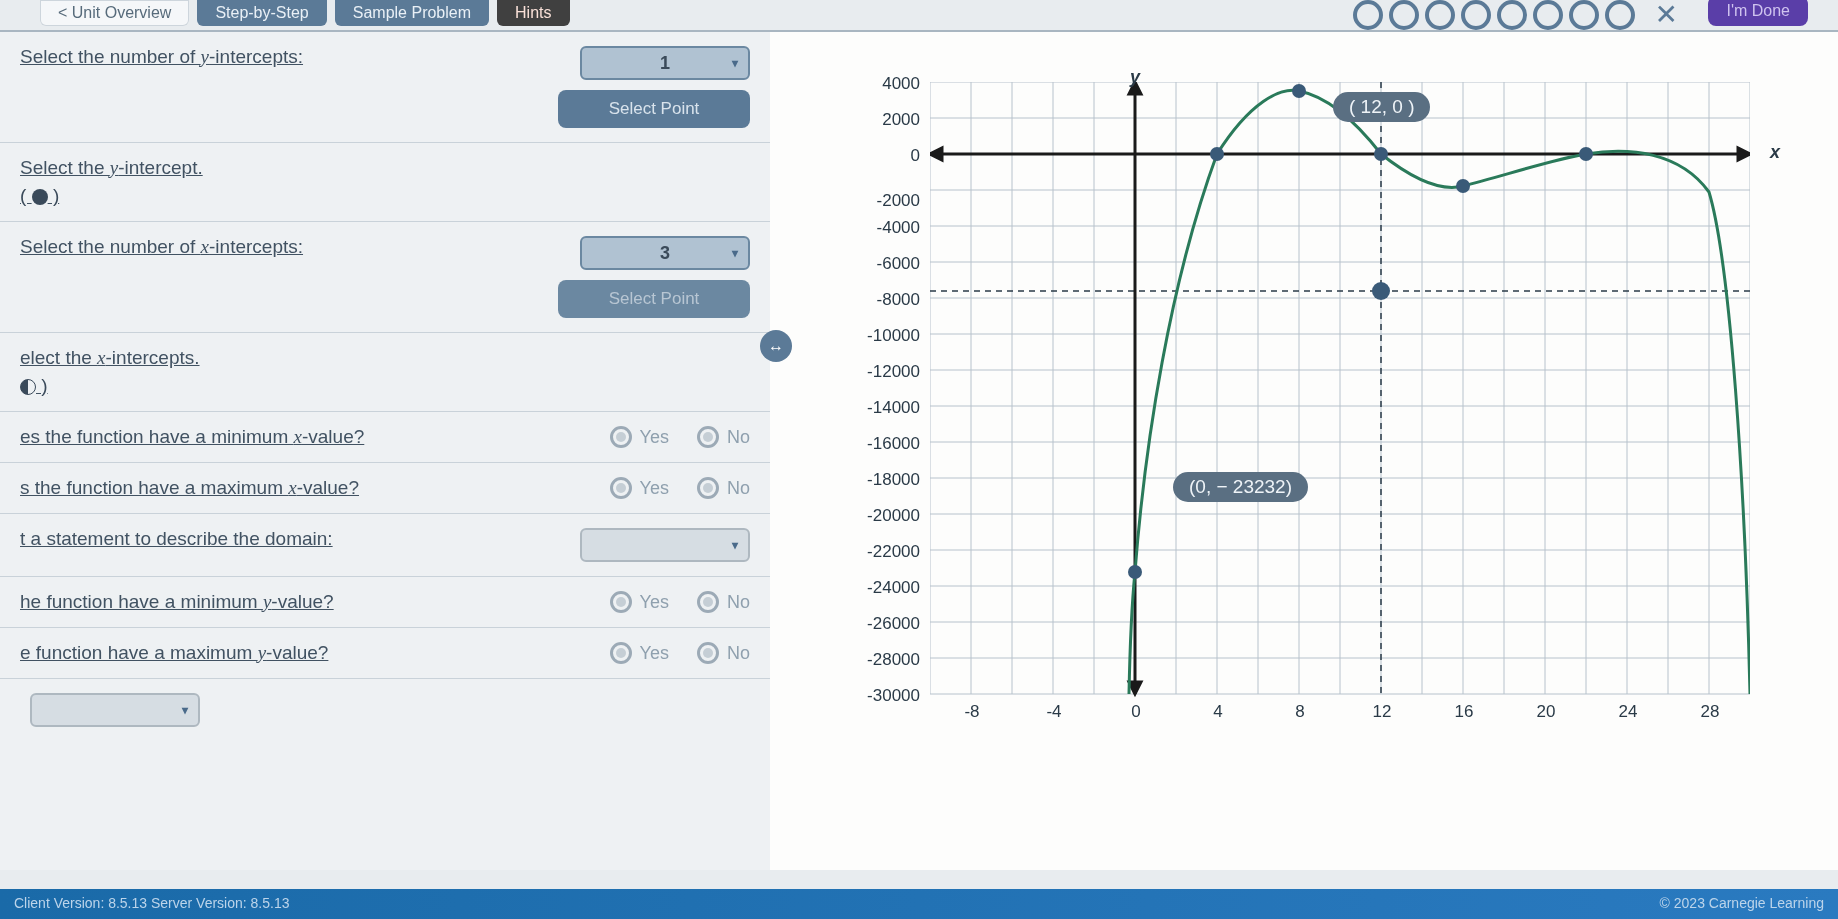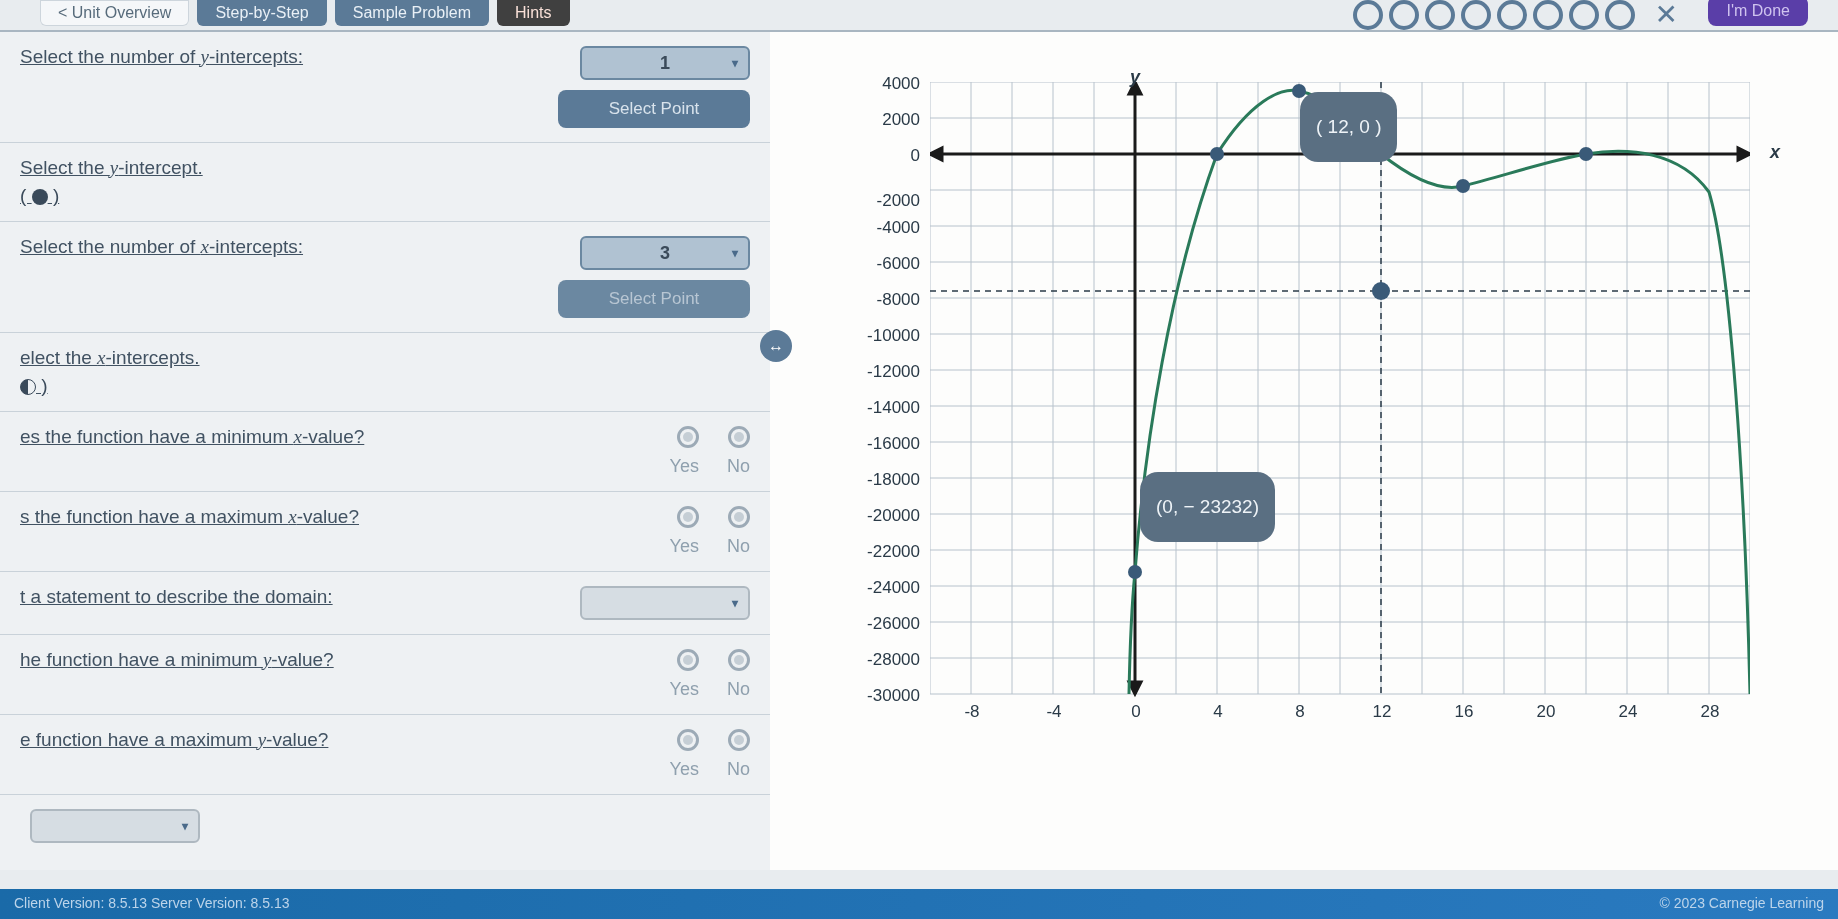--- a/index.html
+++ b/index.html
@@ -88,21 +88,21 @@
 .btn-selpoint.dim { background:#6b88a1; color:#b8c6d3;}
 .paren-slot { font-size:19px; color:#3a4a5a; margin-top:6px;}
 .paren-slot .dot { display:inline-block; width:16px; height:16px; background:#3a4a5a; border-radius:50%; vertical-align:middle;}
 .halfdot {
   display:inline-block; width:16px; height:16px; border-radius:50%;
   background: linear-gradient(90deg, #3a4a5a 50%, transparent 50%);
   border:1px solid #3a4a5a; vertical-align:middle;
 }
 .radio-pair { display:flex; gap:28px; align-items:center;}
 .radio {
-  display:flex; align-items:flex-end; gap:8px; color:#8fa0ae; font-size:18px; cursor:pointer;flex-direction:column;
+  display:flex; align-items:center; gap:8px; color:#8fa0ae; font-size:18px; cursor:pointer;
 }
 .radio-outer {
   width:22px; height:22px; border:3px solid #9caab6; border-radius:50%;
   display:flex; align-items:center; justify-content:center;
 }
 .radio-inner { width:10px; height:10px; background:#c5ced5; border-radius:50%;}
 .drag-handle {
   position:absolute; left:760px; top:330px;
   width:32px; height:32px; border-radius:50%; background:#5b7a97;
   display:flex; align-items:center; justify-content:center; color:#fff;
@@ -119,22 +119,23 @@
 .graph-wrap {
   position:relative; width: 960px; height: 680px; margin-top:10px;
 }
 .axis-label-y { position:absolute; font-size:18px; font-weight:700; font-style:italic;}
 .axis-label-x { position:absolute; font-size:18px; font-weight:700; font-style:italic;}
 .grid-svg { position:absolute; left:100px; top:20px;}
 .ytick { position:absolute; right:870px; font-size:17px; color:#2a3a47; text-align:right; width:70px;}
 .xtick { position:absolute; top:640px; font-size:17px; color:#2a3a47; text-align:center; width:40px;}
 .point-bubble {
   position:absolute; background:#5a6f82; color:#eef3f7;
-  padding:24px 16px; border-radius:18px; font-size:19px;
+  padding:4px 16px; border-radius:18px; font-size:19px;
   white-space:nowrap;
+  margin-left:33px;
 }
 </style>
 </head>
 <body>
 
 <div class="topbar">
   <div class="tab unit">&lt; Unit Overview</div>
   <div class="tab step">Step-by-Step</div>
   <div class="tab sample">Sample Problem</div>
   <div class="tab hints">Hints</div>

